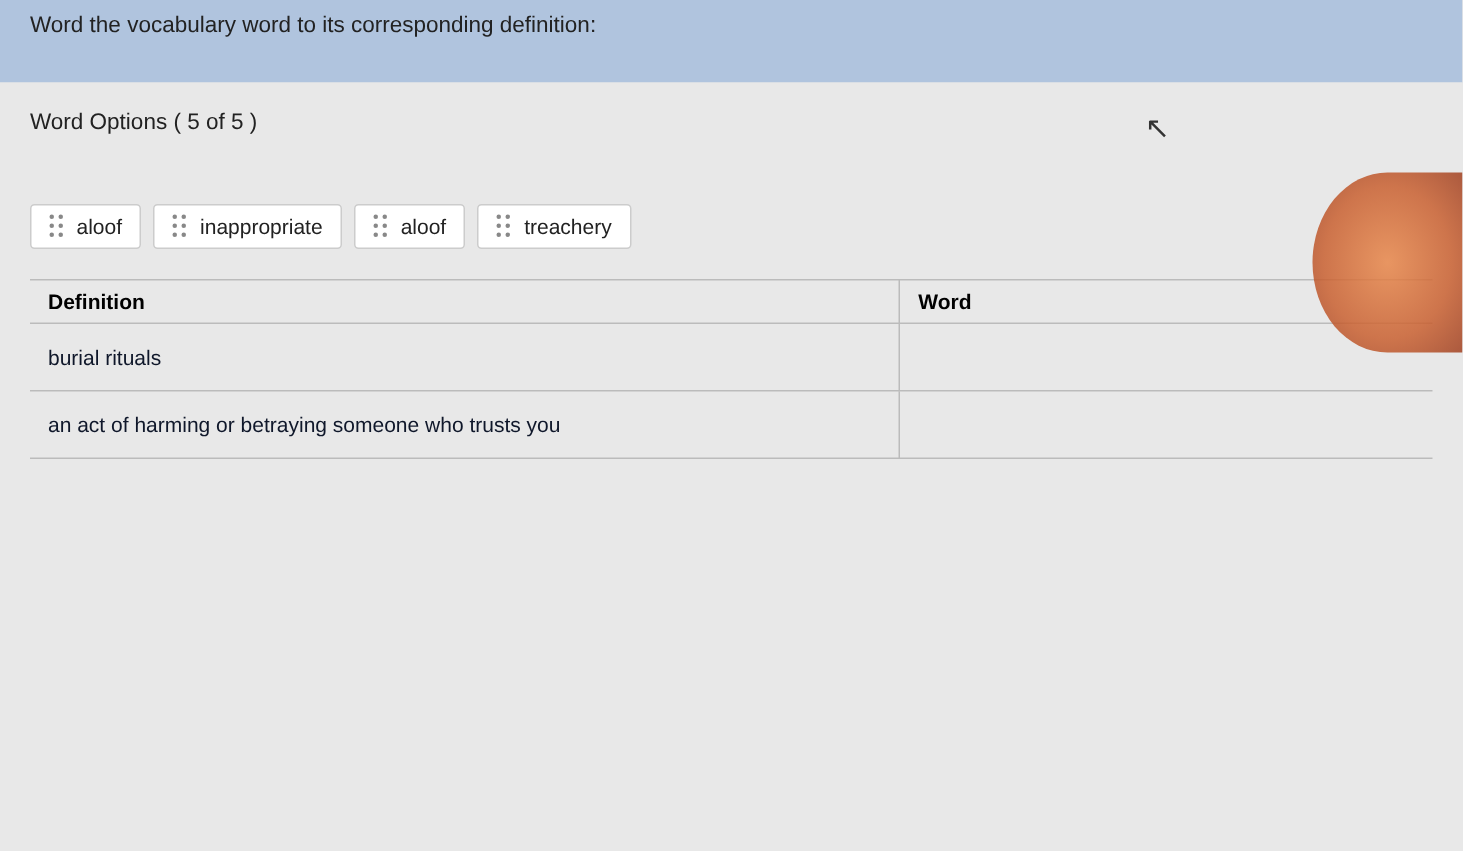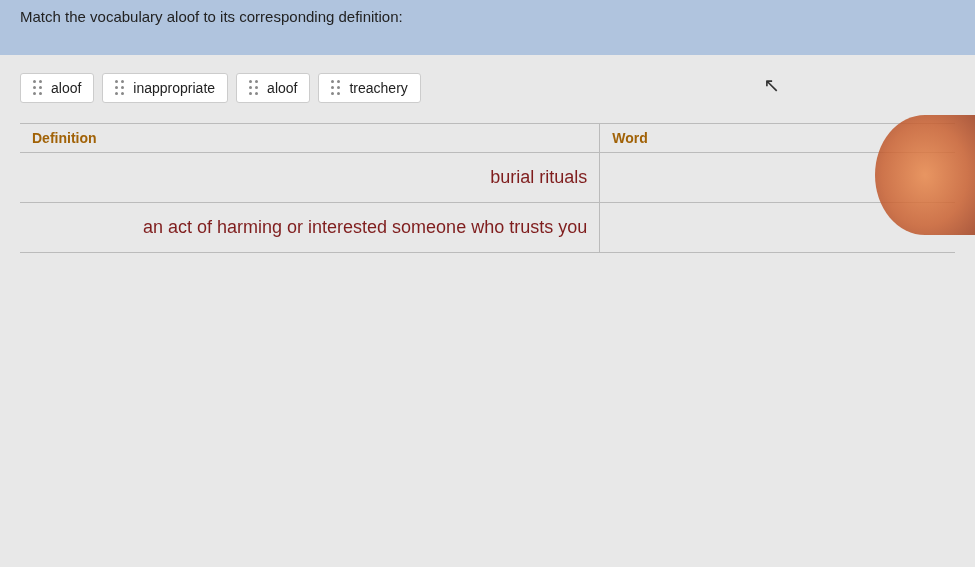--- a/index.html
+++ b/index.html
@@ -49,20 +49,21 @@
       display: flex;
       align-items: flex-start;
       background-color: #fff;
       border: 1px solid #ccc;
       border-radius: 3px;
       padding: 6px 12px;
       cursor: grab;
       font-size: 14px;
       color: #222;
       user-select: none;
+      margin-top: 34px;
     }
 
     .drag-icon {
       display: inline-grid;
       grid-template-columns: repeat(2, 4px);
       grid-template-rows: repeat(3, 4px);
       gap: 2px;
       margin-right: 8px;
     }
 
@@ -85,38 +86,37 @@
     .matching-table {
       width: 100%;
       border-collapse: collapse;
       margin-top: 5px;
     }
 
     .matching-table th {
       text-align: left;
       font-size: 14px;
       font-weight: 600;
-      color: #a16207;
+      color: #000000;
       padding: 6px 12px;
       border-top: 1px solid #bbb;
       border-bottom: 1px solid #bbb;
       background-color: #e8e8e8;
     }
 
     .matching-table th.word-col {
       padding-right: 30px;
     }
 
     .matching-table td {
       padding: 14px 12px;
-      font-size: 18px;
-      color: #7f1d1d;
+      font-size: 14px;
+      color: #0f172a;
       vertical-align: top;
       border-bottom: 1px solid #bbb;
-      text-align: right;
     }
 
     .definition-col {
       width: 62%;
       border-right: 1px solid #bbb;
     }
 
     .word-col-cell {
       width: 38%;
       background-color: #e8e8e8;
@@ -130,29 +130,33 @@
       height: 120px;
       background: radial-gradient(ellipse at center, #e8874a 0%, #c96030 60%, #a04020 100%);
       border-radius: 50% 0 0 50%;
       opacity: 0.85;
     }
   </style>
 </head>
 <body>
 
 <div class="top-banner">
-  <span>Match the vocabulary aloof to its corresponding definition:</span>
+  <span>Word the vocabulary word to its corresponding definition:</span>
 </div>
 
 <div class="main-content">
 
   <div class="orange-blob"></div>
 
   <div class="cursor-icon">↖</div>
 
+  <div class="word-options-label">
+    <span>Word Options</span>
+    <span>( 5 of 5 )</span>
+  </div>
 
   <div class="word-options-row">
 
     <div class="word-chip">
       <span class="drag-icon">
         <span class="drag-dot"></span>
           <span class="drag-dot"></span>
         <span class="drag-dot"></span>
           <span class="drag-dot"></span>
         <span class="drag-dot"></span>
@@ -206,19 +210,19 @@
         <th class="definition-col">Definition</th>
         <th class="word-col">Word</th>
       </tr>
     </thead>
     <tbody>
       <tr>
         <td class="definition-col">burial rituals</td>
         <td class="word-col-cell"></td>
       </tr>
       <tr>
-        <td class="definition-col">an act of harming or interested someone who trusts you</td>
+        <td class="definition-col">an act of harming or betraying someone who trusts you</td>
         <td class="word-col-cell"></td>
       </tr>
     </tbody>
   </table>
 
 </div>
 
 </body></html>

